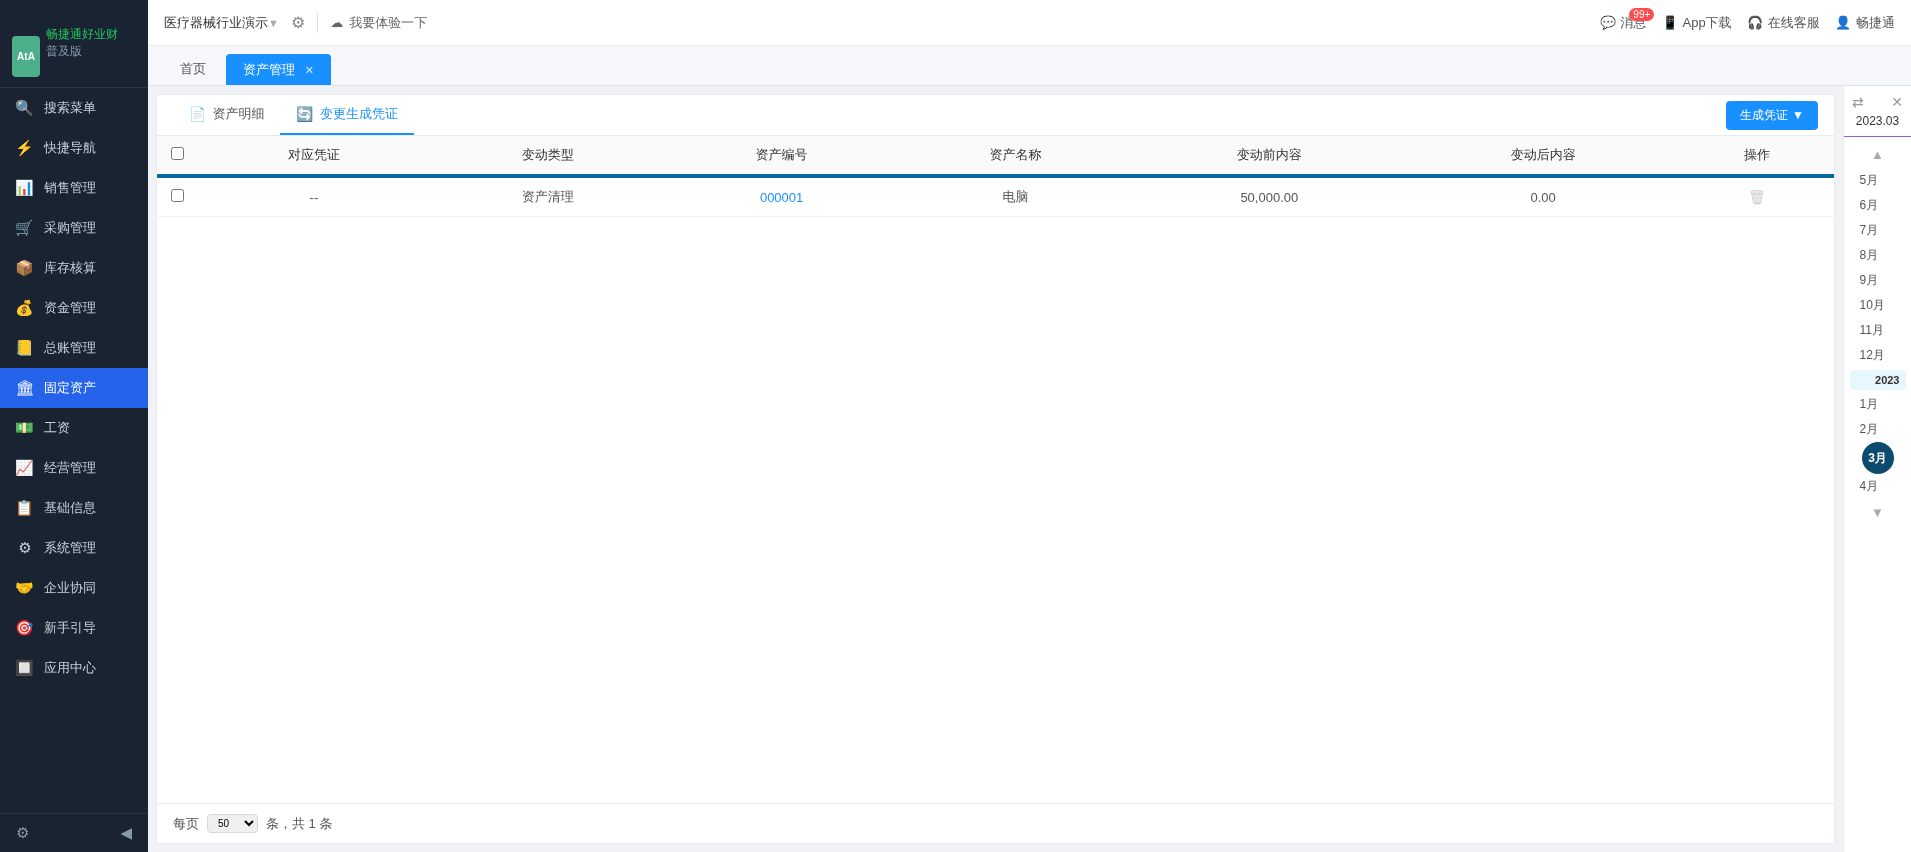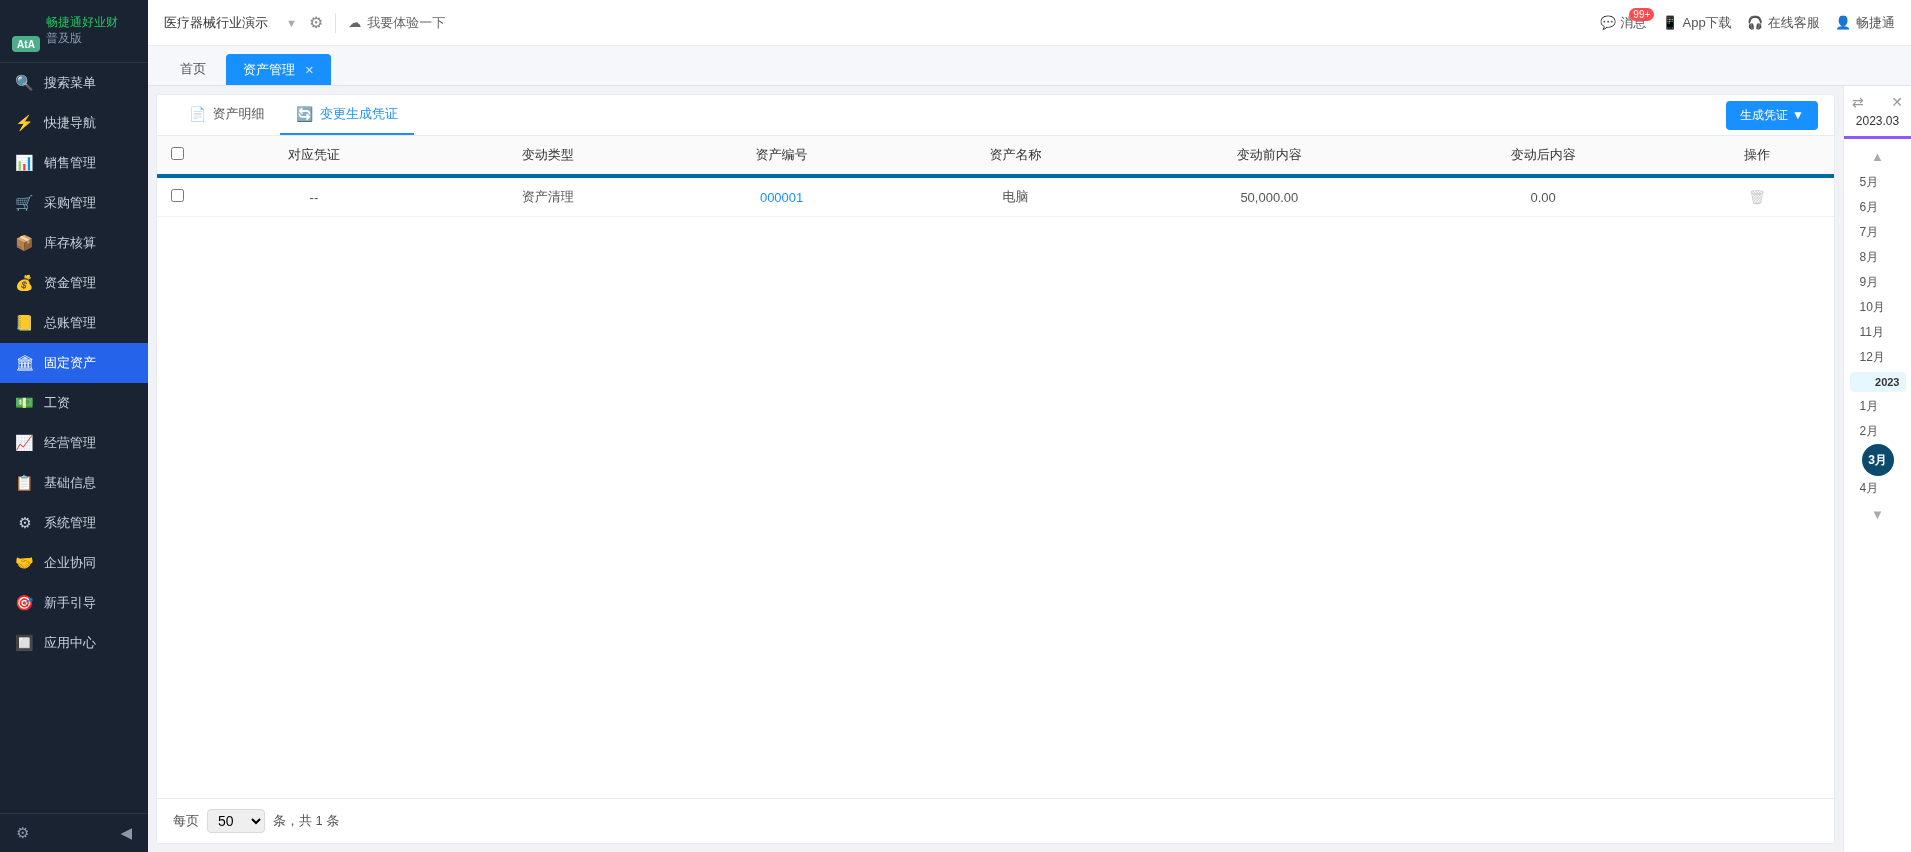--- a/index.html
+++ b/index.html
@@ -18,21 +18,21 @@
     .sidebar-logo {
       padding: 10px 12px;
       background: #1a2332;
       display: flex;
       align-items: center;
       gap: 6px;
       border-bottom: 1px solid #2a3547;
     }
     .logo-icon {
       width: 28px;
-      height: 16px;
+      height: 41px;
       background: #4caf8a;
       border-radius: 4px;
       display: flex;
       align-items: center;
       justify-content: center;
       color: white;
       font-size: 10px;
       font-weight: bold;
       margin-top: 26px;
     }
@@ -80,21 +80,21 @@
       display: flex;
       align-items: center;
       padding: 0 16px;
       border-bottom: 1px solid #e8ecf0;
       gap: 12px;
       flex-shrink: 0;
     }
     .topbar-company {
       display: flex;
       align-items: center;
-      gap: 18px;
+      gap: 0;
       font-size: 13px;
       color: #333;
       cursor: pointer;
       text-align: right;
     }
     .topbar-divider { width: 1px; height: 20px; background: #e0e0e0; }
     .topbar-feedback {
       display: flex;
       align-items: center;
       gap: 6px;
@@ -251,21 +251,21 @@
       border-top: 1px solid #e8ecf0;
       font-size: 13px;
       color: #555;
       background: white;
       flex-shrink: 0;
     }
     .page-size-select {
       padding: 2px 6px;
       border: 1px solid #d9d9d9;
       border-radius: 4px;
-      font-size: 14px;
+      font-size: 10px;
       cursor: pointer;
     }
 
     
     .timeline-panel {
       width: 68px;
       background: white;
       border-left: 1px solid #e8ecf0;
       display: flex;
       flex-direction: column;
@@ -288,21 +288,21 @@
       left: 8px;
       cursor: pointer;
       color: #999;
       font-size: 14px;
     }
     .timeline-header {
       padding: 28px 4px 8px;
       text-align: center;
       font-size: 12px;
       color: #333;
-      border-bottom: 3px solid #8b5cf6;
+      border-bottom: 1px solid #8b5cf6;
     }
     .timeline-scroll {
       flex: 1;
       overflow-y: auto;
       overflow-x: hidden;
       display: flex;
       flex-direction: column;
       align-items: center;
       padding: 4px 0;
     }

